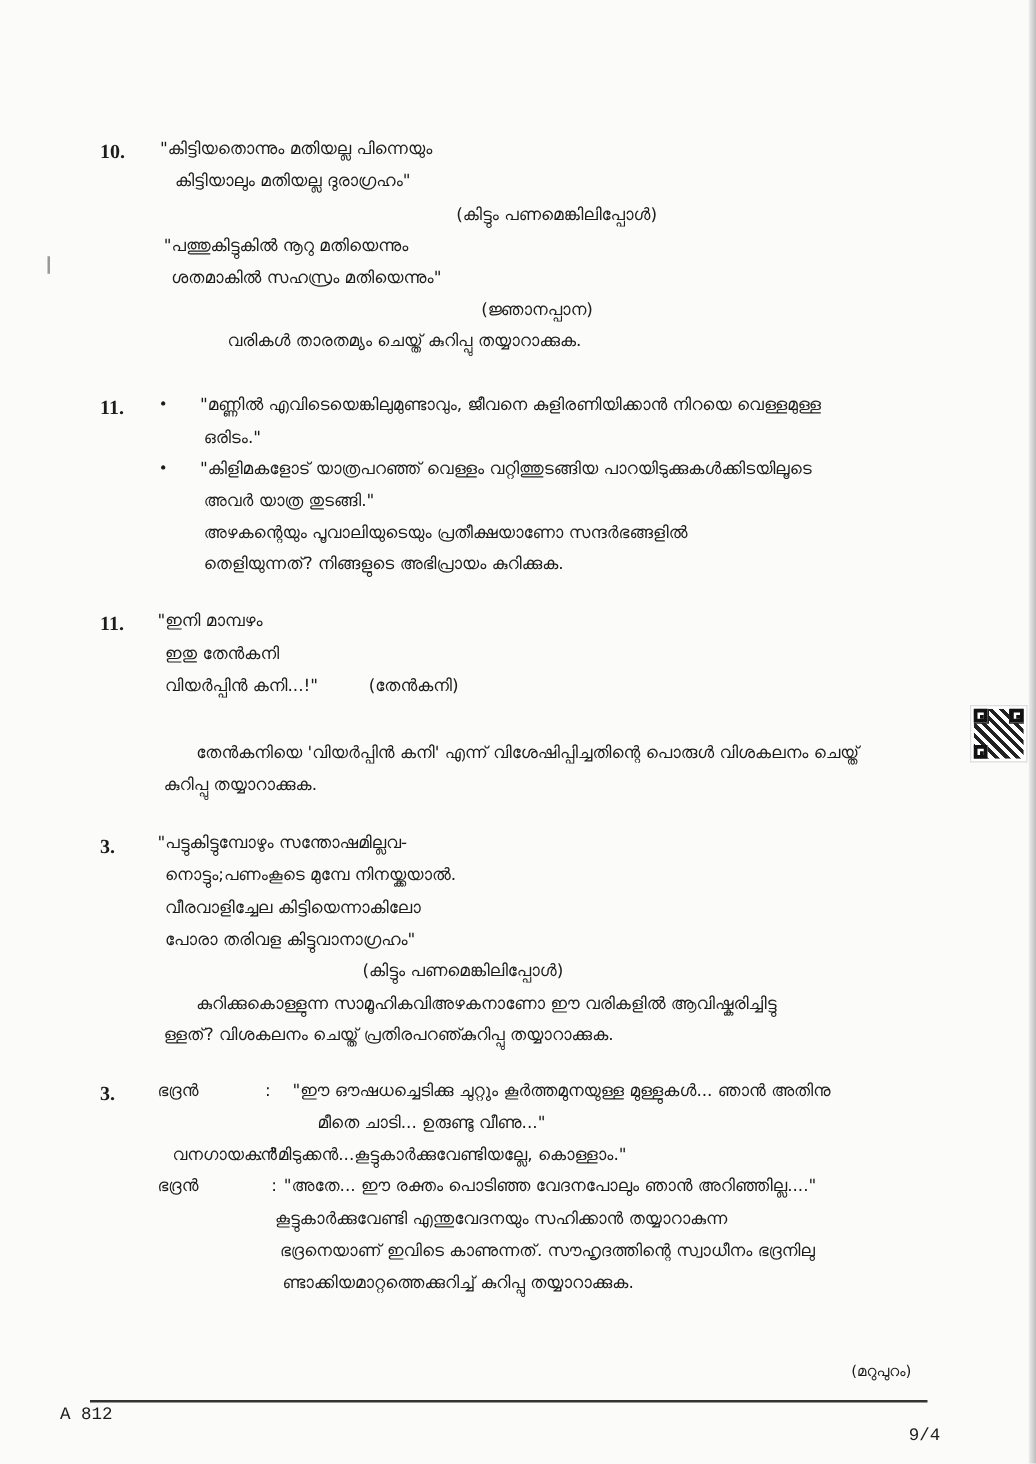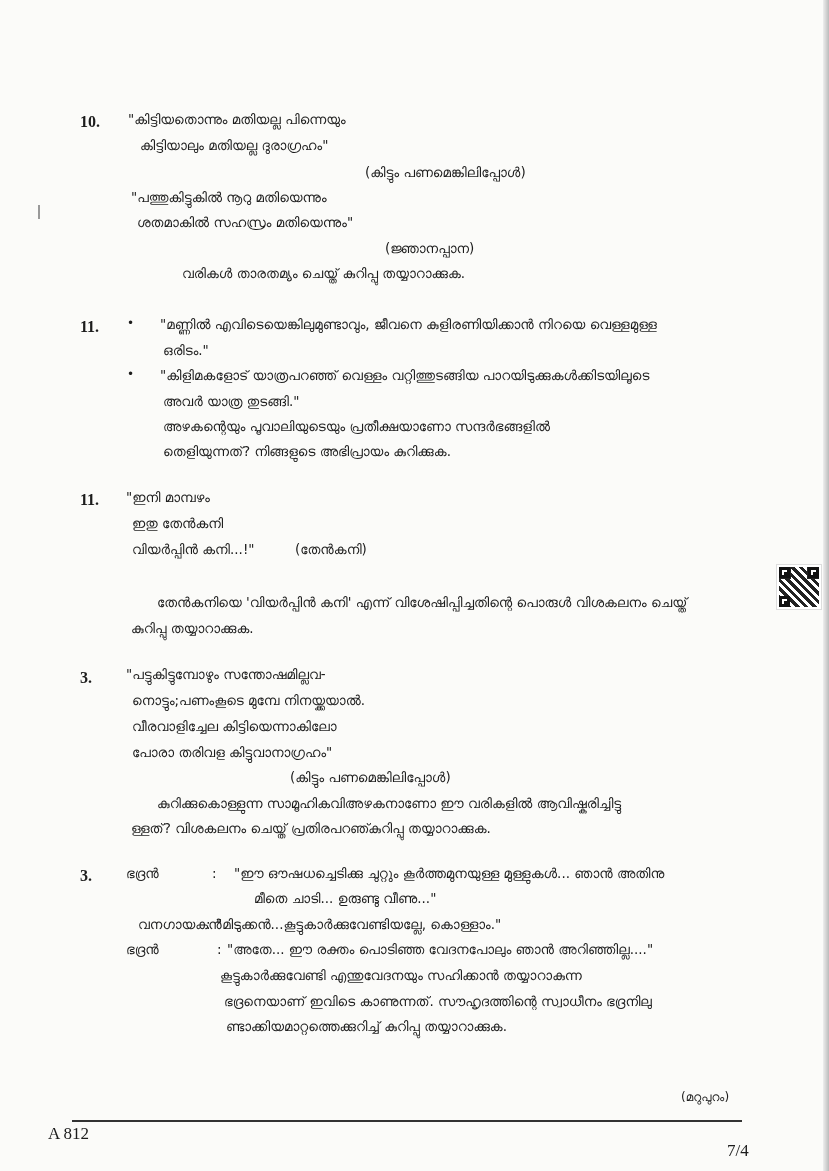--- a/index.html
+++ b/index.html
@@ -15,21 +15,21 @@
     position:absolute; left:777px; top:565px; width:40px; height:40px;
     background:
       linear-gradient(90deg, #222 0 30%, transparent 30% 70%, #222 70%) 0 0/100% 30% no-repeat,
       repeating-linear-gradient(45deg,#222 0 3px,#fff 3px 6px);
     border:2px solid #fff; outline:1px solid #ddd;
   }
   .qr .c { position:absolute; width:11px; height:11px; border:3px solid #111; background:#fff; box-sizing:border-box; }
   .qr .c::after { content:""; position:absolute; left:2px; top:2px; width:3px; height:3px; background:#111; }
   .edge { position:absolute; right:0; top:0; width:6px; height:1171px; background:linear-gradient(90deg,#eee,#bbb); }
   .rule { position:absolute; left:72px; top:1120px; width:670px; height:2px; background:#333; }
-  .foot { font-family:Liberation Serif, serif; font-size:17px; }
+  .foot { font-family:Liberation Mono, monospace; font-size:14px; }
   .mark { position:absolute; left:38px; top:205px; width:2px; height:14px; background:#999; }
 </style>
 </head>
 <body>
 
 <div class="edge"></div>
 <div class="mark"></div>
 
 <div>
   <span class="abs qnum" style="left:80px;top:113px">10.</span>
@@ -94,13 +94,13 @@
   <span class="abs line" style="left:217px;top:941px">:</span>
   <span class="abs line" style="left:227px;top:941px">"അതേ... ഈ രക്തം പൊടിഞ്ഞ വേദനപോലും ഞാൻ അറിഞ്ഞില്ല...."</span>
   <span class="abs line" style="left:220px;top:967px">കൂട്ടുകാർക്കുവേണ്ടി എന്തുവേദനയും സഹിക്കാൻ തയ്യാറാകുന്ന</span>
   <span class="abs line" style="left:224px;top:993px">ഭദ്രനെയാണ് ഇവിടെ കാണുന്നത്. സൗഹൃദത്തിന്റെ സ്വാധീനം ഭദ്രനിലു</span>
   <span class="abs line" style="left:226px;top:1018px">ണ്ടാക്കിയമാറ്റത്തെക്കുറിച്ച് കുറിപ്പു തയ്യാറാക്കുക.</span>
 </div>
 
 <span class="abs line" style="left:681px;top:1090px;font-size:12px">(മറുപുറം)</span>
 <div class="rule"></div>
 <span class="abs foot" style="left:48px;top:1124px">A 812</span>
-<span class="abs foot" style="left:727px;top:1141px">7/4</span>
+<span class="abs foot" style="left:727px;top:1141px">9/4</span>
 
 </body></html>

